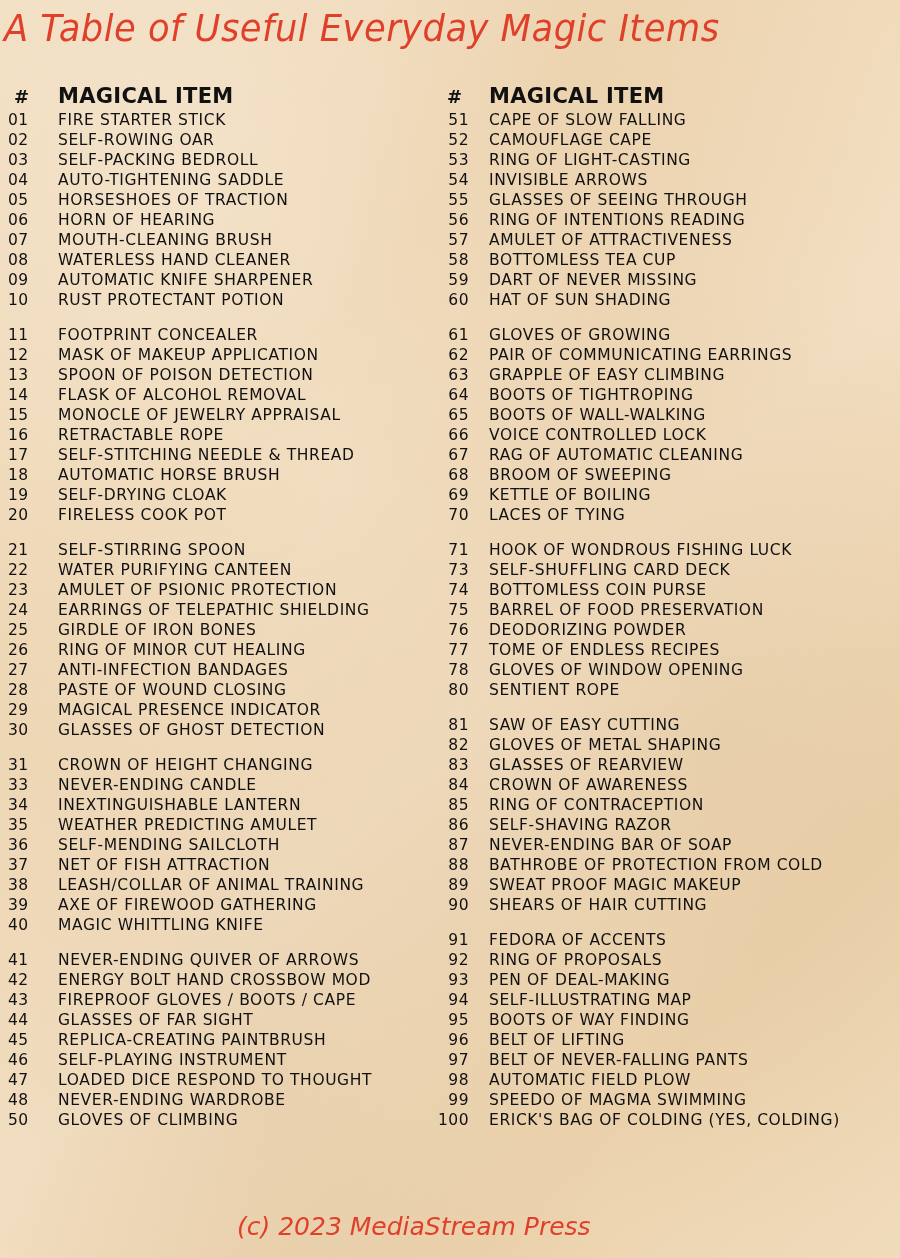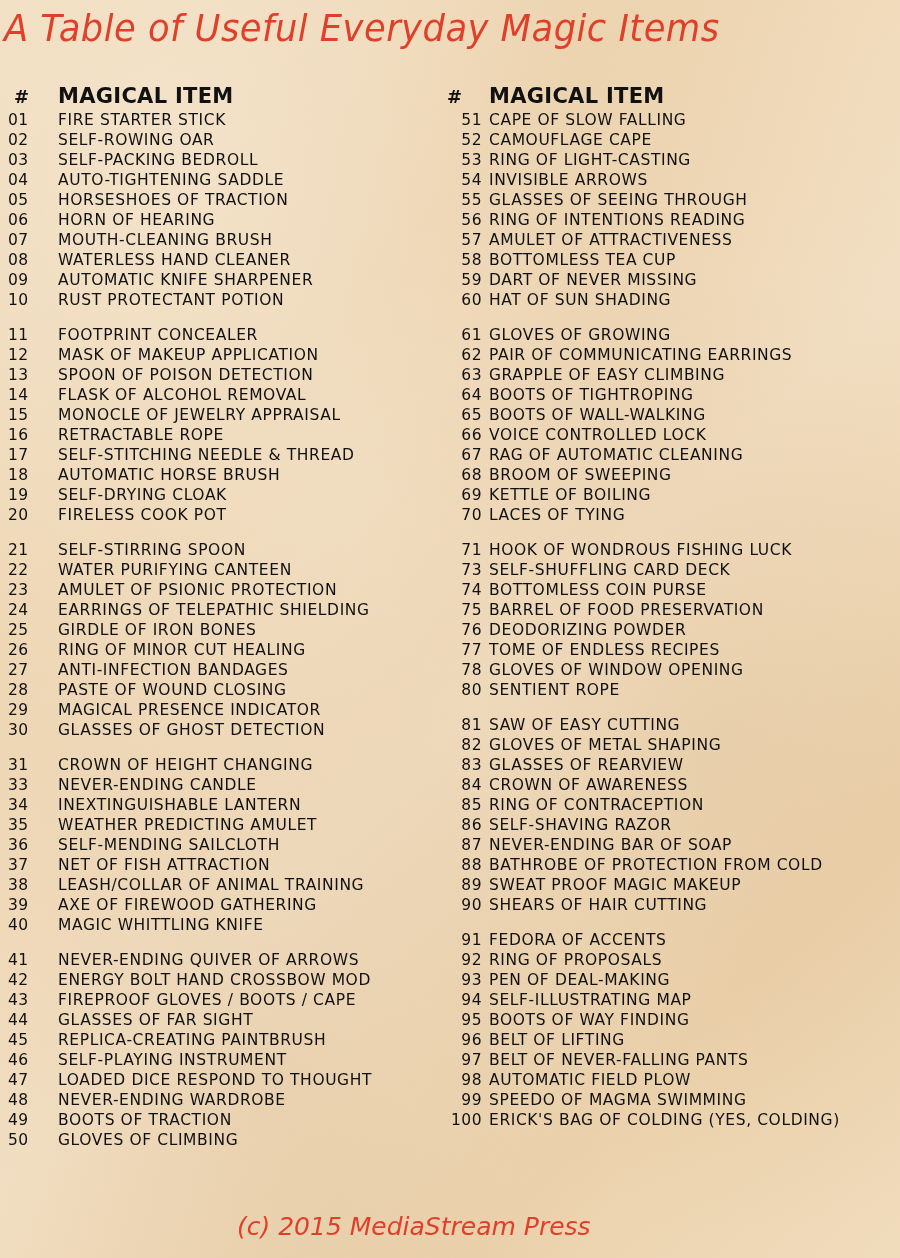--- a/index.html
+++ b/index.html
@@ -64,21 +64,21 @@
       white-space: nowrap;
     }
     .row .num {
       width: 50px;
       font-weight: normal;
       letter-spacing: 0.5px;
     }
     .col-right .row .num {
       width: 56px;
       text-align: right;
-      padding-right: 7px;
+      padding-right: 20px;
     }
     .row .item {
       font-weight: normal;
       transform: scaleX(1.0);
       transform-origin: left center;
     }
     .footer {
       position: absolute;
       left: 237px;
       top: 1212px;
@@ -291,24 +291,20 @@
         </div>
         <div class="row">
           <span class="num">47</span>
           <span class="item">Loaded Dice Respond to Thought</span>
         </div>
         <div class="row">
           <span class="num">48</span>
           <span class="item">Never-Ending Wardrobe</span>
         </div>
         <div class="row">
-          <span class="num">49</span>
-          <span class="item">Boots of Traction</span>
-        </div>
-        <div class="row">
           <span class="num">50</span>
           <span class="item">Gloves of Climbing</span>
         </div>
       </div>
     </div>
 </div>
 
 <div class="column col-right">
   <div class="col-header">
     <span class="hash">#</span>
@@ -513,13 +509,13 @@
           <span class="item">Speedo of Magma Swimming</span>
         </div>
         <div class="row">
           <span class="num">100</span>
           <span class="item">Erick's Bag of Colding (Yes, Colding)</span>
         </div>
       </div>
     </div>
 </div>
 
-<div class="footer">(c) 2015 MediaStream Press</div>
+<div class="footer">(c) 2023 MediaStream Press</div>
 
 </body></html>

